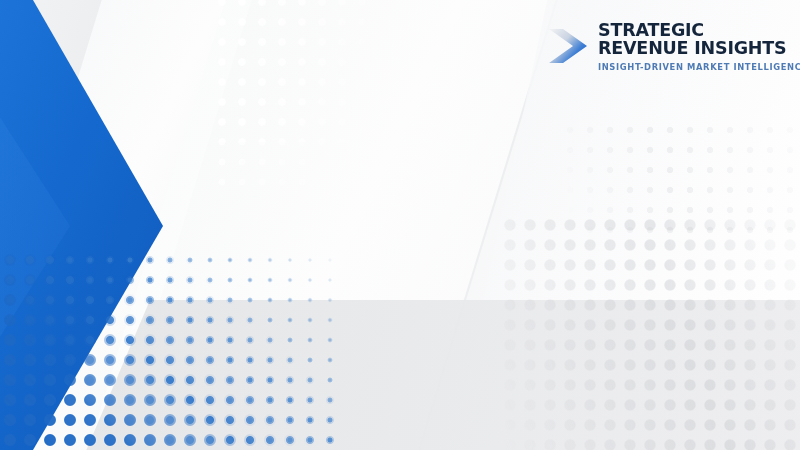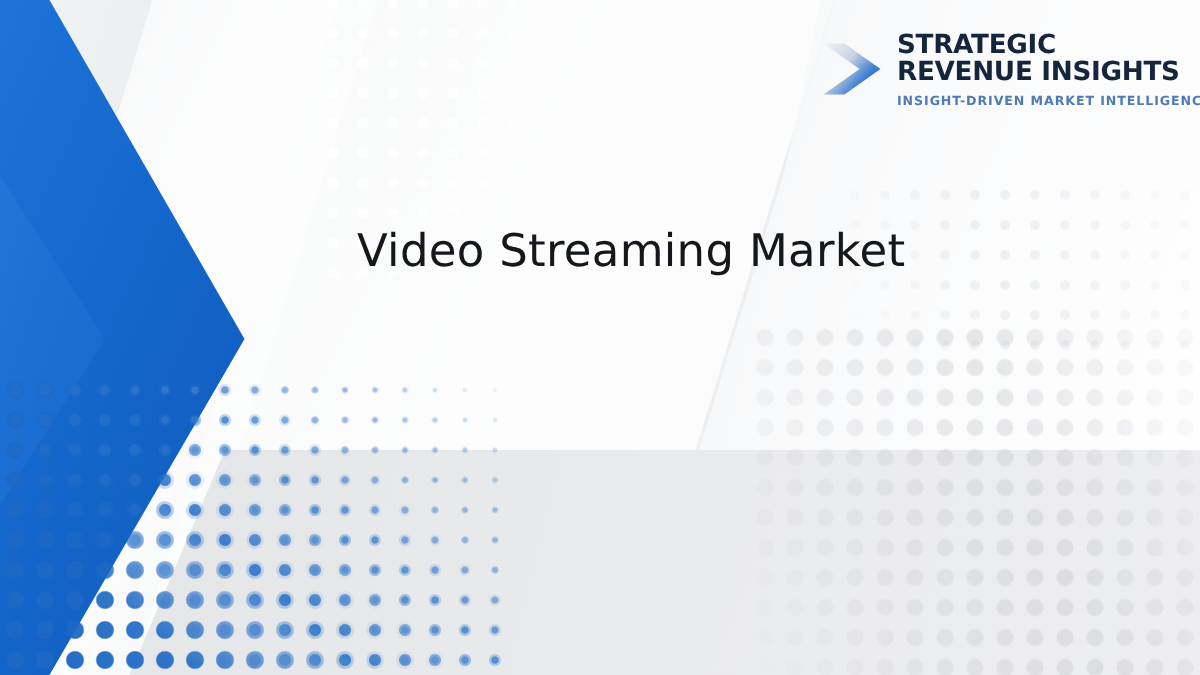--- a/index.html
+++ b/index.html
@@ -228,21 +228,20 @@
 
       <path d="M -40 55 L 70 226 L -40 400 Z" fill="url(#gradChevInner)" opacity="0.55"></path>
     </svg>
   </div>
 
   <div class="dots-blue" id="dots-blue-lg"></div>
   <div class="dots-blue" id="dots-blue-md"></div>
   <div class="dots-blue" id="dots-blue-sm"></div>
   <div class="dots-blue" id="dots-blue-xs"></div>
 
-  <div id="report-title">Video Streaming Market</div>
 
 
   <div id="logo">
     <div id="logo-mark">
       <svg width="52" height="52" viewBox="0 0 52 52">
         <defs>
           <linearGradient id="gradLogoMark" x1="0" y1="0.1" x2="1" y2="0.9">
             <stop offset="0%" stop-color="#eef0f2"></stop>
             <stop offset="38%" stop-color="#c9d3e2"></stop>
             <stop offset="72%" stop-color="#3f7fd4"></stop>

